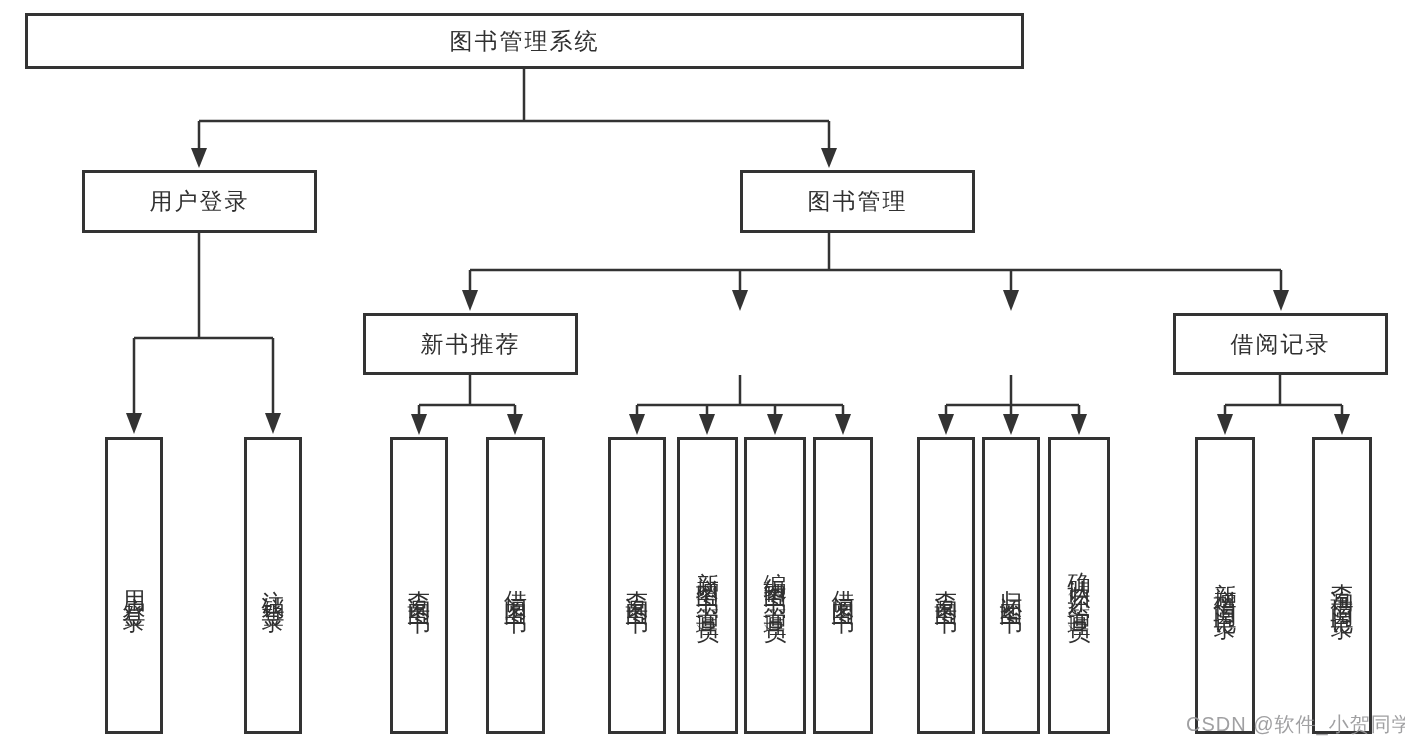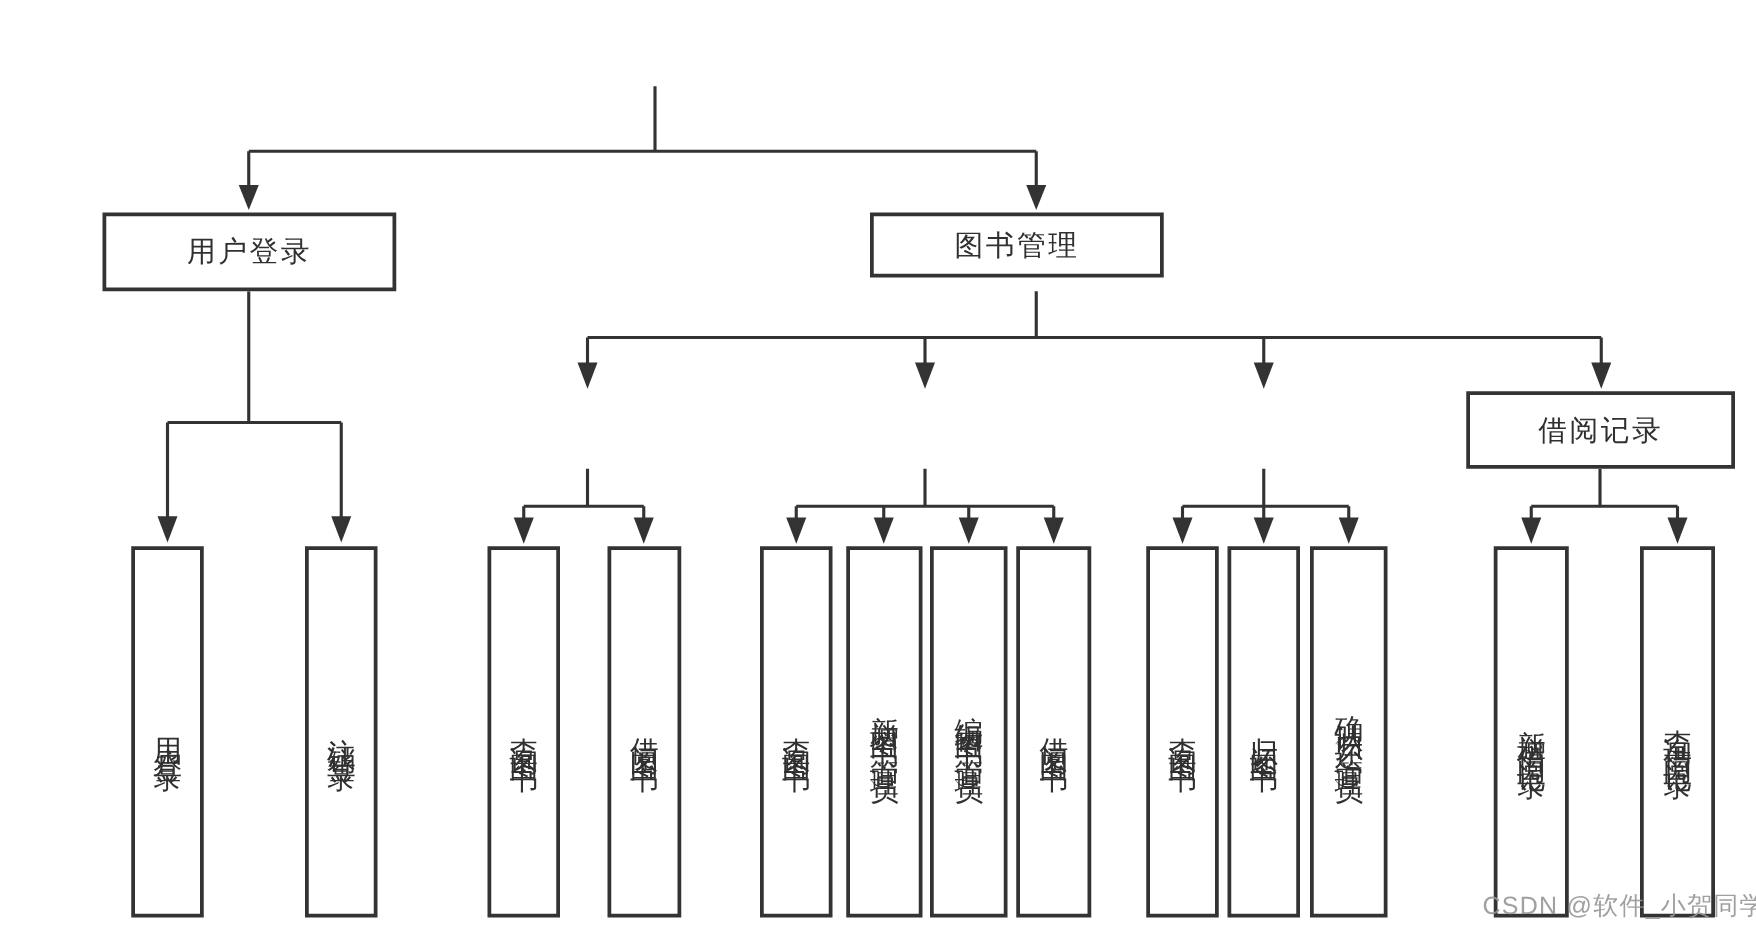--- a/index.html
+++ b/index.html
@@ -58,24 +58,26 @@
     <path d="M1011 375 V405 M946 405 H1079 M946 405 V416 M1011 405 V416 M1079 405 V416"></path>
     <polygon points="938,414 954,414 946,435"></polygon>
     <polygon points="1003,414 1019,414 1011,435"></polygon>
     <polygon points="1071,414 1087,414 1079,435"></polygon>
 
     <path d="M1280 375 V405 M1225 405 H1342 M1225 405 V416 M1342 405 V416"></path>
     <polygon points="1217,414 1233,414 1225,435"></polygon>
     <polygon points="1334,414 1350,414 1342,435"></polygon>
   </svg>
 
+  <div class="box" style="left:25px;top:13px;width:999px;height:56px">图书管理系统</div>
 
   <div class="box" style="left:82px;top:170px;width:235px;height:63px">用户登录</div>
-  <div class="box" style="left:696px;top:170px;width:235px;height:52px">图书管理</div>
+  <div class="box" style="left:740px;top:170px;width:235px;height:63px">图书管理</div>
 
+  <div class="box" style="left:363px;top:313px;width:215px;height:62px">新书推荐</div>
   <div class="box" style="left:1173px;top:313px;width:215px;height:62px">借阅记录</div>
 
   <div class="box v" style="left:105px;top:437px;width:58px;height:297px">用户登录</div>
   <div class="box v" style="left:244px;top:437px;width:58px;height:297px">注销登录</div>
 
   <div class="box v" style="left:390px;top:437px;width:58px;height:297px">查询图书</div>
   <div class="box v" style="left:486px;top:437px;width:59px;height:297px">借阅图书</div>
 
   <div class="box v" style="left:608px;top:437px;width:58px;height:297px">查询图书</div>
   <div class="box v" style="left:677px;top:437px;width:61px;height:297px">新增图书（管理员）</div>

